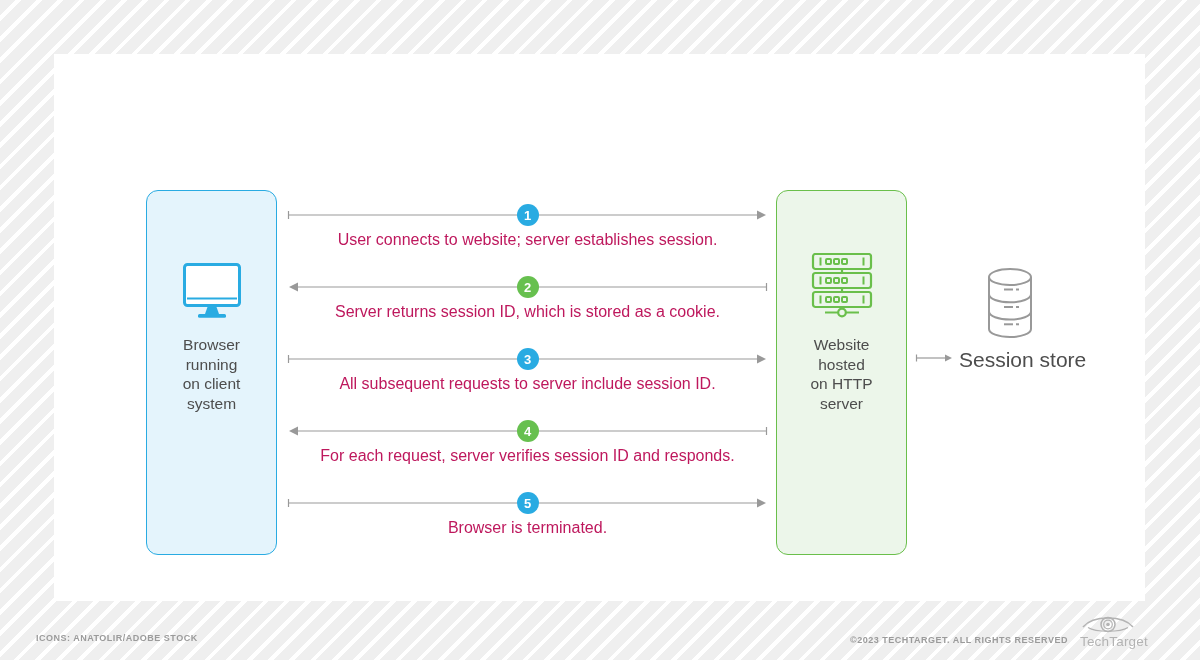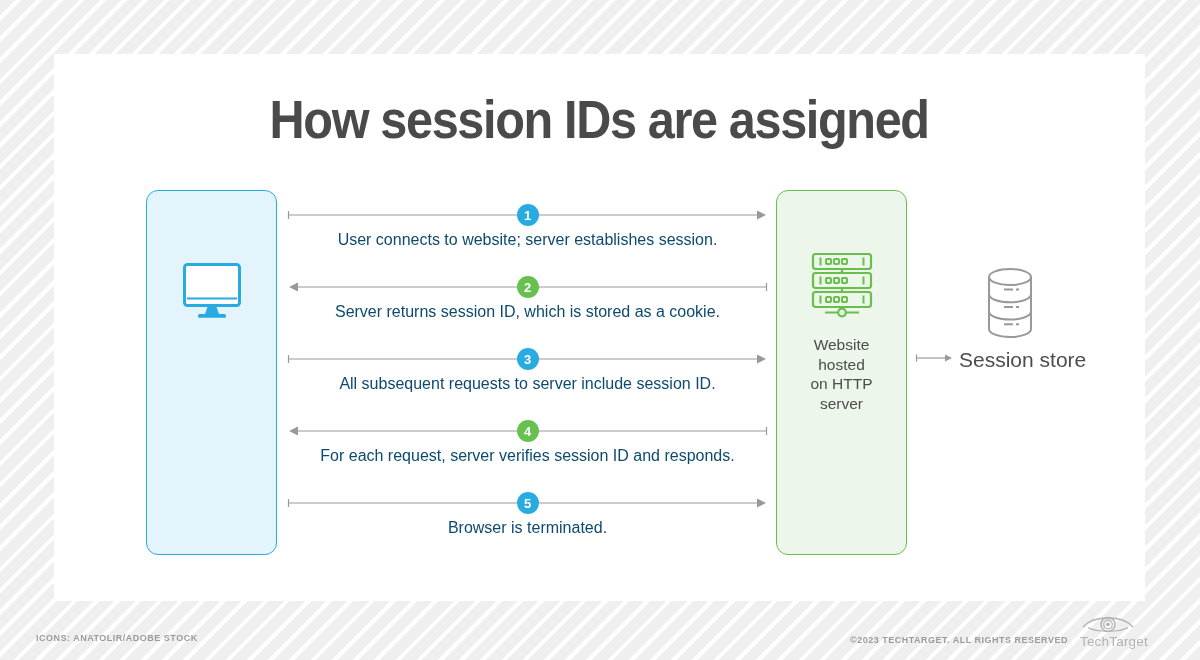--- a/index.html
+++ b/index.html
@@ -38,21 +38,21 @@
   .aline{stroke:#999999;stroke-width:1.2;}
   .ahead{fill:#999999;}
   .badge{
     position:absolute;left:50%;top:0;transform:translateX(-50%);
     width:22px;height:22px;border-radius:50%;z-index:2;
     color:#ffffff;font-size:13px;font-weight:bold;
     display:flex;align-items:center;justify-content:center;
   }
   .step-label{
     padding-top:26px;text-align:center;
-    font-size:16px;line-height:20px;color:#0c4a6e;
+    font-size:16px;line-height:20px;color:#be185d;
   }
 
   .gray-stroke{stroke:#999999;fill:none;stroke-width:2;}
   .store-arrow{position:absolute;left:861px;top:297px;}
   .store-label{position:absolute;left:905px;top:294px;font-size:21px;color:#4d4d4d;}
   .db-icon{position:absolute;left:926px;top:212px;}
 
   .footer-left{
     position:absolute;left:36px;bottom:17px;
     font-size:9px;font-weight:bold;letter-spacing:.5px;color:#9b9b9b;
@@ -66,29 +66,32 @@
   .logo-text{font-size:13.5px;color:#b3b3b3;margin-top:-2px;letter-spacing:.2px;}
   .eye-stroke{stroke:#b3b3b3;fill:none;}
 </style>
 </head>
 <body>
 
 <div class="canvas">
 
   <div class="card">
 
-    <h1 class="title"><span class="title-inner">How session IDs are assigned</span></h1>
 
     <div class="box client">
       <svg class="box-icon monitor-icon" width="62" height="58" viewBox="0 0 62 58">
         <rect x="3.5" y="3.5" width="55" height="41" rx="3" fill="#ffffff" stroke="#29abe2" stroke-width="3"></rect>
         <line x1="6" y1="37.5" x2="56" y2="37.5" stroke="#29abe2" stroke-width="2.2"></line>
         <path d="M27,44.5 L35,44.5 L38,53 L24,53 Z" fill="#29abe2"></path>
         <rect x="17" y="53" width="28" height="3.8" rx="1.5" fill="#29abe2"></rect>
       </svg>
+      <div class="box-label">Browser
+running
+on client
+system</div>
     </div>
 
     <div class="box server">
       <svg class="box-icon server-icon" width="64" height="66" viewBox="0 0 64 66">
         <g fill="none" stroke="#6abf4b" stroke-width="2.2">
           <rect x="3" y="1" width="58" height="15" rx="2.5"></rect>
           <rect x="3" y="20" width="58" height="15" rx="2.5"></rect>
           <rect x="3" y="39" width="58" height="15" rx="2.5"></rect>
           <line x1="32" y1="16" x2="32" y2="20"></line>
           <line x1="32" y1="35" x2="32" y2="39"></line>

